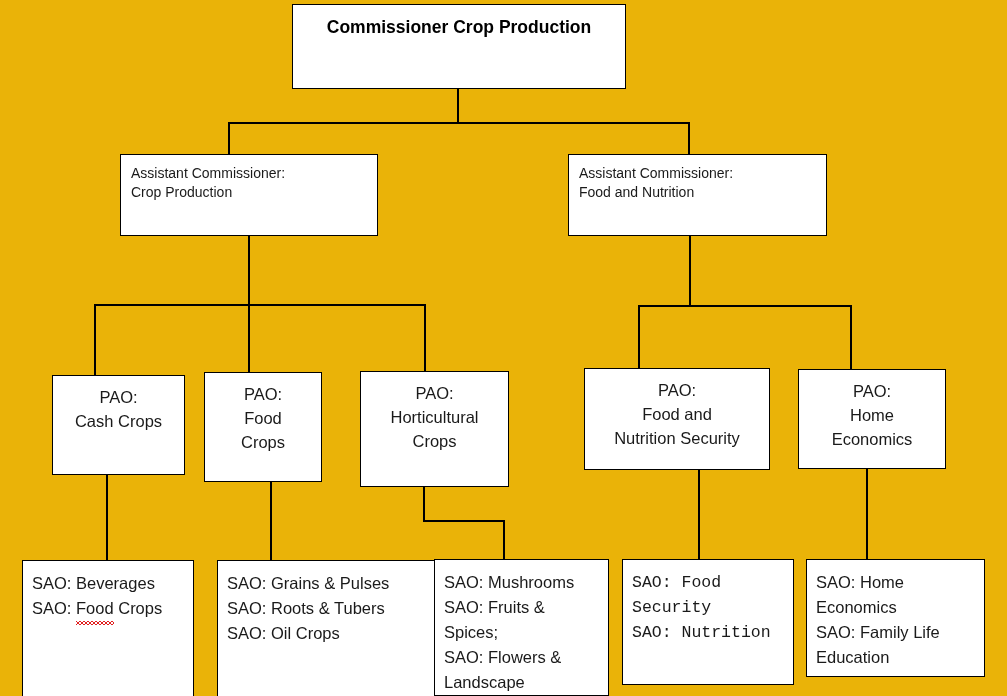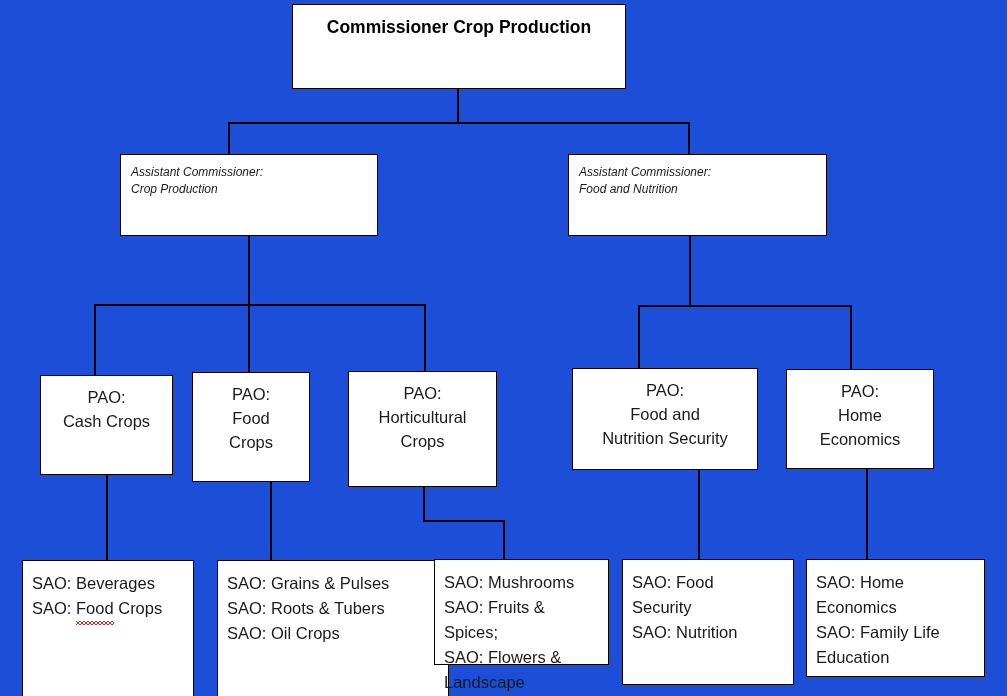--- a/index.html
+++ b/index.html
@@ -5,21 +5,21 @@
 <style>
   html, body {
     margin: 0;
     padding: 0;
     background: #ffffff;
   }
   #chart-canvas {
     position: relative;
     width: 1007px;
     height: 696px;
-    background: #1d4ed8;
+    background: #eab308;
     font-family: "Liberation Sans", sans-serif;
     overflow: hidden;
   }
   .node {
     position: absolute;
     box-sizing: border-box;
     border: 1.6px solid #000000;
     background: #ffffff;
     z-index: 2;
   }
@@ -42,32 +42,32 @@
     text-align: center;
     padding-top: 11px;
     color: #000000;
   }
   
   .node-ac {
     top: 154px;
     height: 82px;
   }
   .node-ac .node-text {
-    font-size: 12px;
+    font-size: 14px;
     line-height: 1.38;
     text-align: left;
     padding: 9px 0 0 10px;
-    font-style: italic;
   }
   .node-ac-left  { left: 120px; width: 258px; }
   .node-ac-right { left: 568px; width: 259px; }
 
   
   .node-pao {
     text-align: center;
+    margin-left: 12px;
   }
   .node-pao .node-text {
     font-size: 16.5px;
     line-height: 1.46;
     text-align: center;
     padding-top: 9px;
   }
   .node-pao-cash   { left: 40px;  top: 375px; width: 133px; height: 100px; }
   .node-pao-food   { left: 192px; top: 372px; width: 118px; height: 110px; }
   .node-pao-hort   { left: 348px; top: 371px; width: 149px; height: 116px; }
@@ -76,22 +76,22 @@
 
   
   .node-sao .node-text {
     font-size: 16.5px;
     line-height: 1.52;
     text-align: left;
     padding: 10px 0 0 9px;
   }
   .node-sao-bev    { left: 22px;  top: 560px; width: 172px; height: 158px; }
   .node-sao-grain  { left: 200px; top: 560px; width: 232px; height: 139px; margin-left: 17px; }
-  .node-sao-mush   { left: 434px; top: 559px; width: 175px; height: 106px; }
-  .node-sao-foodsec{ left: 622px; top: 559px; width: 172px; height: 126px; }
+  .node-sao-mush   { left: 434px; top: 559px; width: 175px; height: 137px; }
+  .node-sao-foodsec{ left: 622px; top: 559px; width: 172px; height: 126px; font-family: Liberation Mono, monospace; }
   .node-sao-homeec { left: 806px; top: 559px; width: 179px; height: 118px; }
 
   
   .conn {
     position: absolute;
     background: #000000;
     z-index: 1;
   }
   .conn-v { width: 1.6px; }
   .conn-h { height: 1.6px; }

